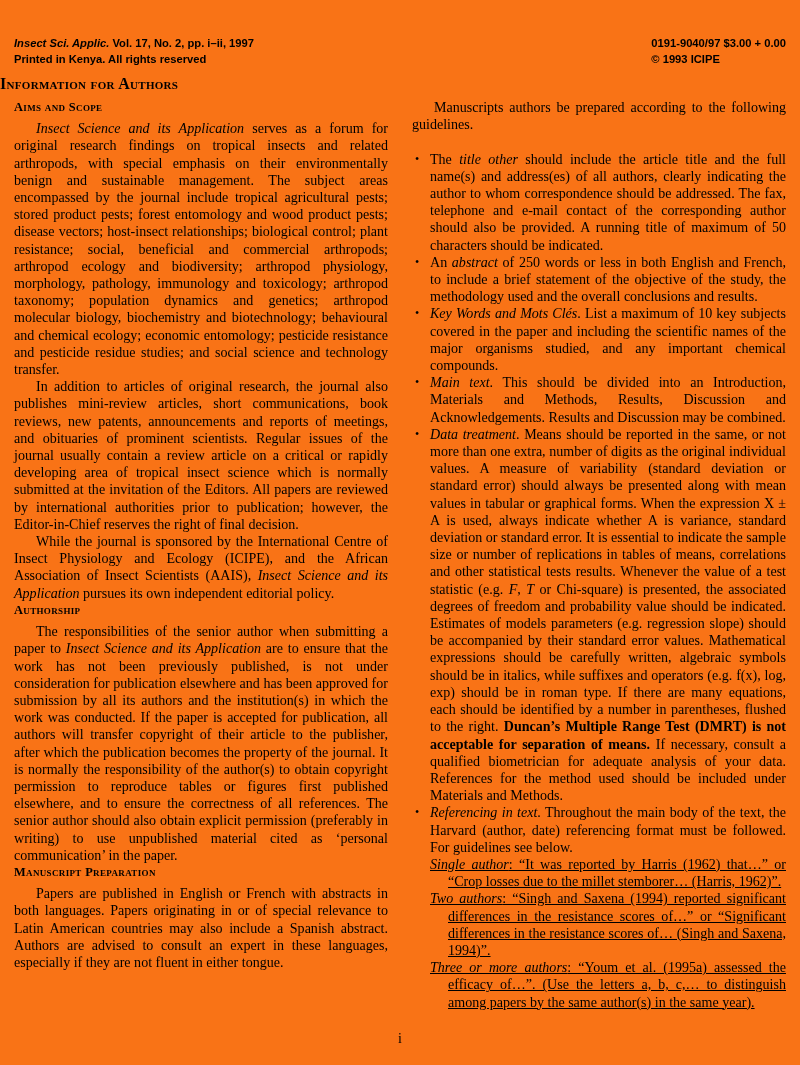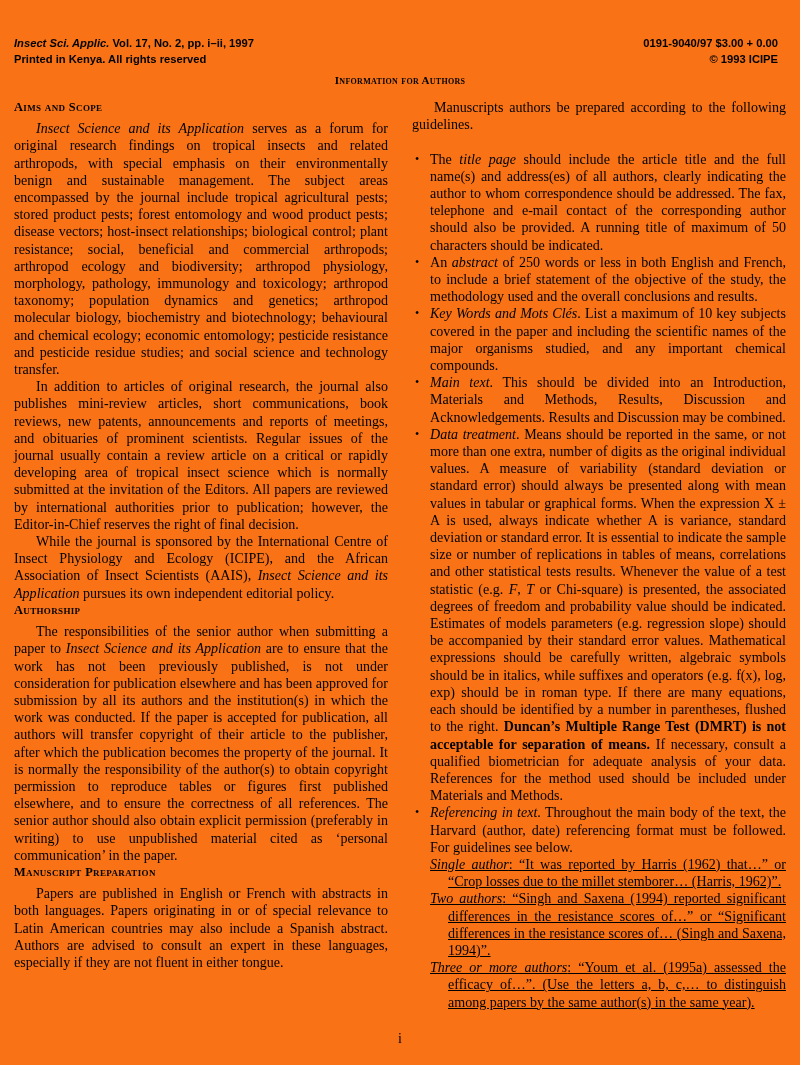--- a/index.html
+++ b/index.html
@@ -33,39 +33,38 @@
   }
   .masthead-left {
     position: absolute;
     left: 0;
     top: 0;
     text-align: left;
     white-space: nowrap;
   }
   .masthead-right {
     position: absolute;
-    right: 8px;
+    right: 0;
     top: 0;
-    text-align: right;
     white-space: nowrap;
   }
   .masthead em {
     font-family: "Liberation Sans", "DejaVu Sans", sans-serif;
     font-style: italic;
   }
 
   
   .doc-title {
     position: absolute;
     top: 63px;
     left: 0;
     width: 800px;
-    text-align: center;
-    font-family: "Liberation Serif", "DejaVu Serif", serif;
-    font-size: 11px;
+    text-align: left;
+    font-family: "Liberation Serif", "DejaVu Serif", serif;
+    font-size: 16px;
     font-weight: bold;
     letter-spacing: 0.3px;
     font-variant: small-caps;
     line-height: 20px;
   }
 
   
   .columns {
     position: absolute;
     top: 99px;
@@ -189,21 +188,21 @@
     </div>
 
     <div class="col col-right">
 
       <p class="body">Manuscripts authors be prepared according to the following guidelines.</p>
 
       <div class="spacer-line"></div>
 
       <ul class="bullets">
 
-        <li><span>The </span><em>title page</em><span> should include the article title and the full name(s) and address(es) of all authors, clearly indicating the author to whom correspondence should be addressed. The fax, telephone and e-mail contact of the corresponding author should also be provided. A running title of maximum of 50 characters should be indicated.</span></li>
+        <li><span>The </span><em>title other</em><span> should include the article title and the full name(s) and address(es) of all authors, clearly indicating the author to whom correspondence should be addressed. The fax, telephone and e-mail contact of the corresponding author should also be provided. A running title of maximum of 50 characters should be indicated.</span></li>
 
         <li><span>An </span><em>abstract</em><span> of 250 words or less in both English and French, to include a brief statement of the objective of the study, the methodology used and the overall conclusions and results.</span></li>
 
         <li><span></span><em>Key Words and Mots Clés</em><span>. List a maximum of 10 key subjects covered in the paper and including the scientific names of the major organisms studied, and any important chemical compounds.</span></li>
 
         <li><span></span><em>Main text</em><span>. This should be divided into an Introduction, Materials and Methods, Results, Discussion and Acknowledgements. Results and Discussion may be combined.</span></li>
 
         <li><em>Data treatment</em><span>. Means should be reported in the same, or not more than one extra, number of digits as the original individual values. A measure of variability (standard deviation or standard error) should always be presented along with mean values in tabular or graphical forms. When the expression X ± A is used, always indicate whether A is variance, standard deviation or standard error. It is essential to indicate the sample size or number of replications in tables of means, correlations and other statistical tests results. Whenever the value of a test statistic (e.g. </span><em>F</em><span>, </span><em>T</em><span> or Chi-square) is presented, the associated degrees of freedom and probability value should be indicated. Estimates of models parameters (e.g. regression slope) should be accompanied by their standard error values. Mathematical expressions should be carefully written, algebraic symbols should be in italics, while suffixes and operators (e.g. f(x), log, exp) should be in roman type. If there are many equations, each should be identified by a number in parentheses, flushed to the right. </span><strong>Duncan’s Multiple Range Test (DMRT) is not acceptable for separation of means.</strong><span> If necessary, consult a qualified biometrician for adequate analysis of your data. References for the method used should be included under Materials and Methods.</span></li>
 
         <li><em>Referencing in text</em><span>. Throughout the main body of the text, the Harvard (author, date) referencing format must be followed. For guidelines see below.</span></li>

